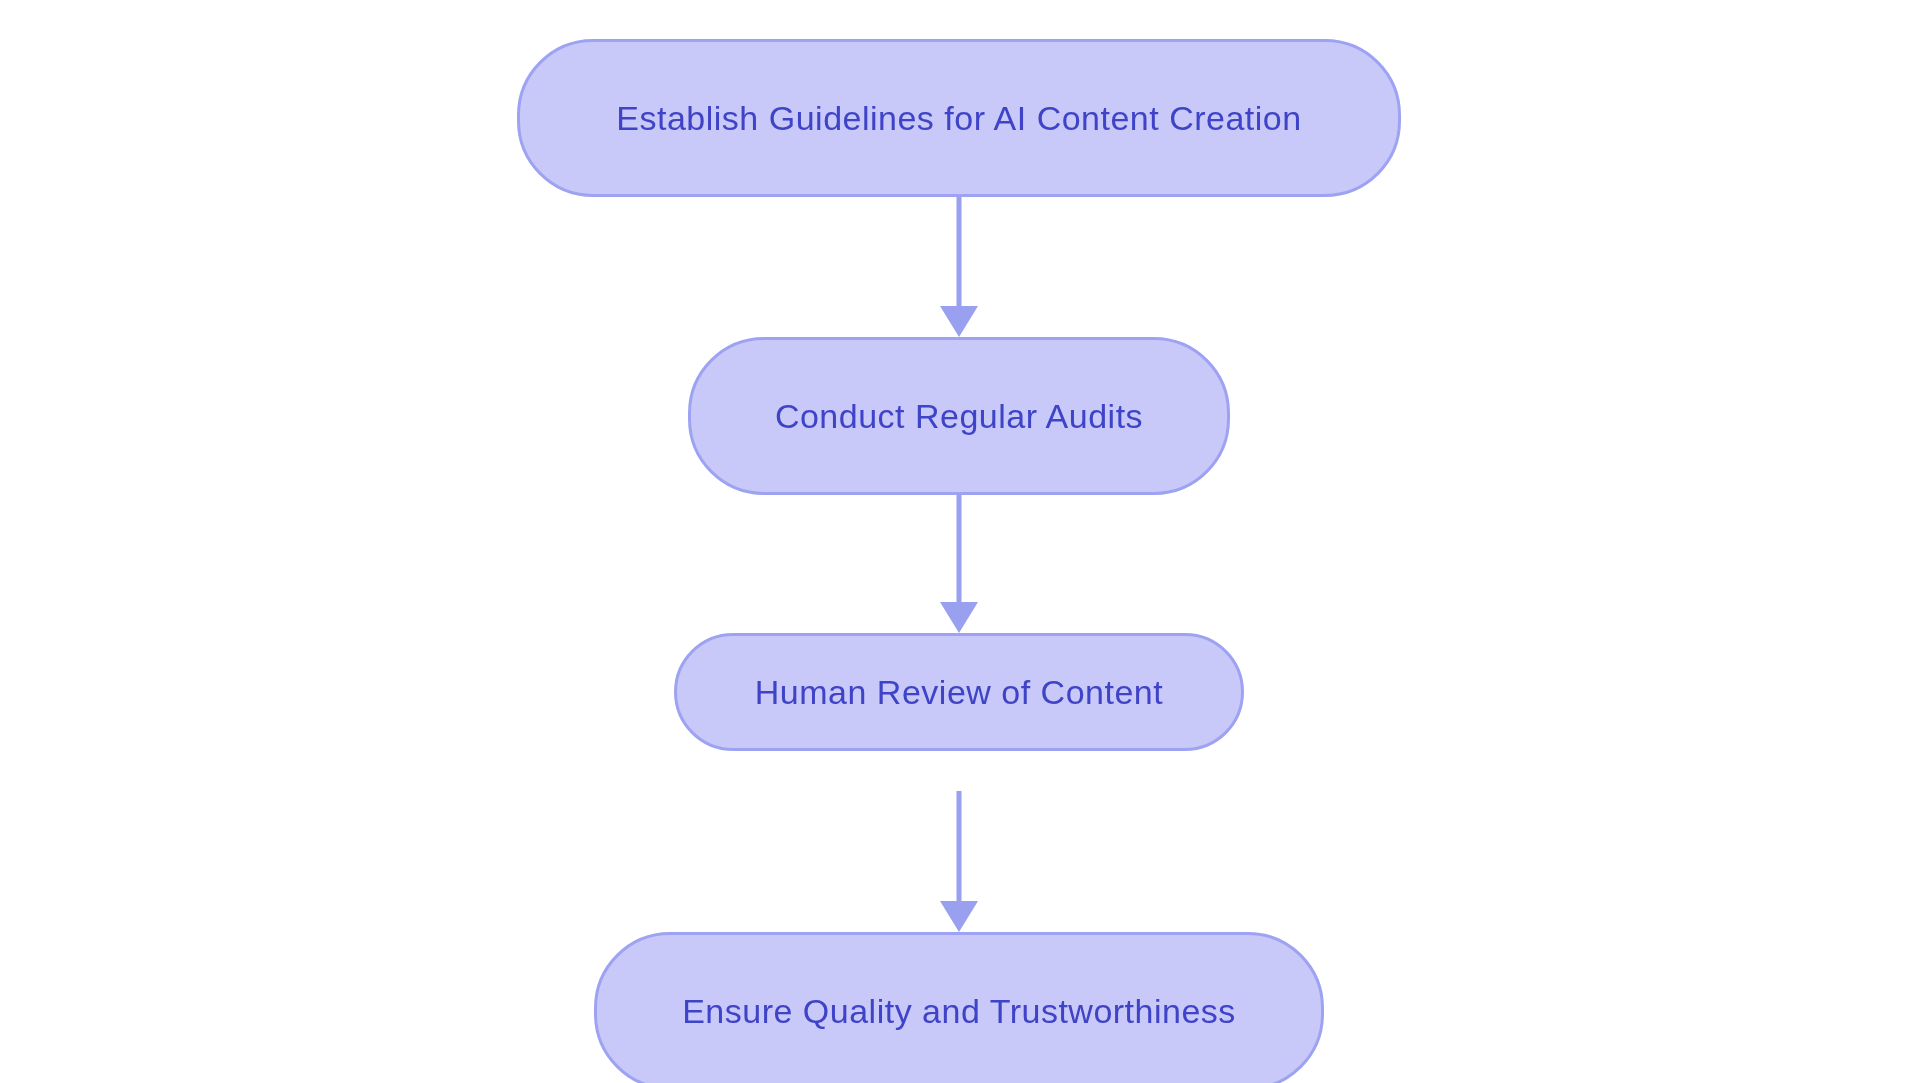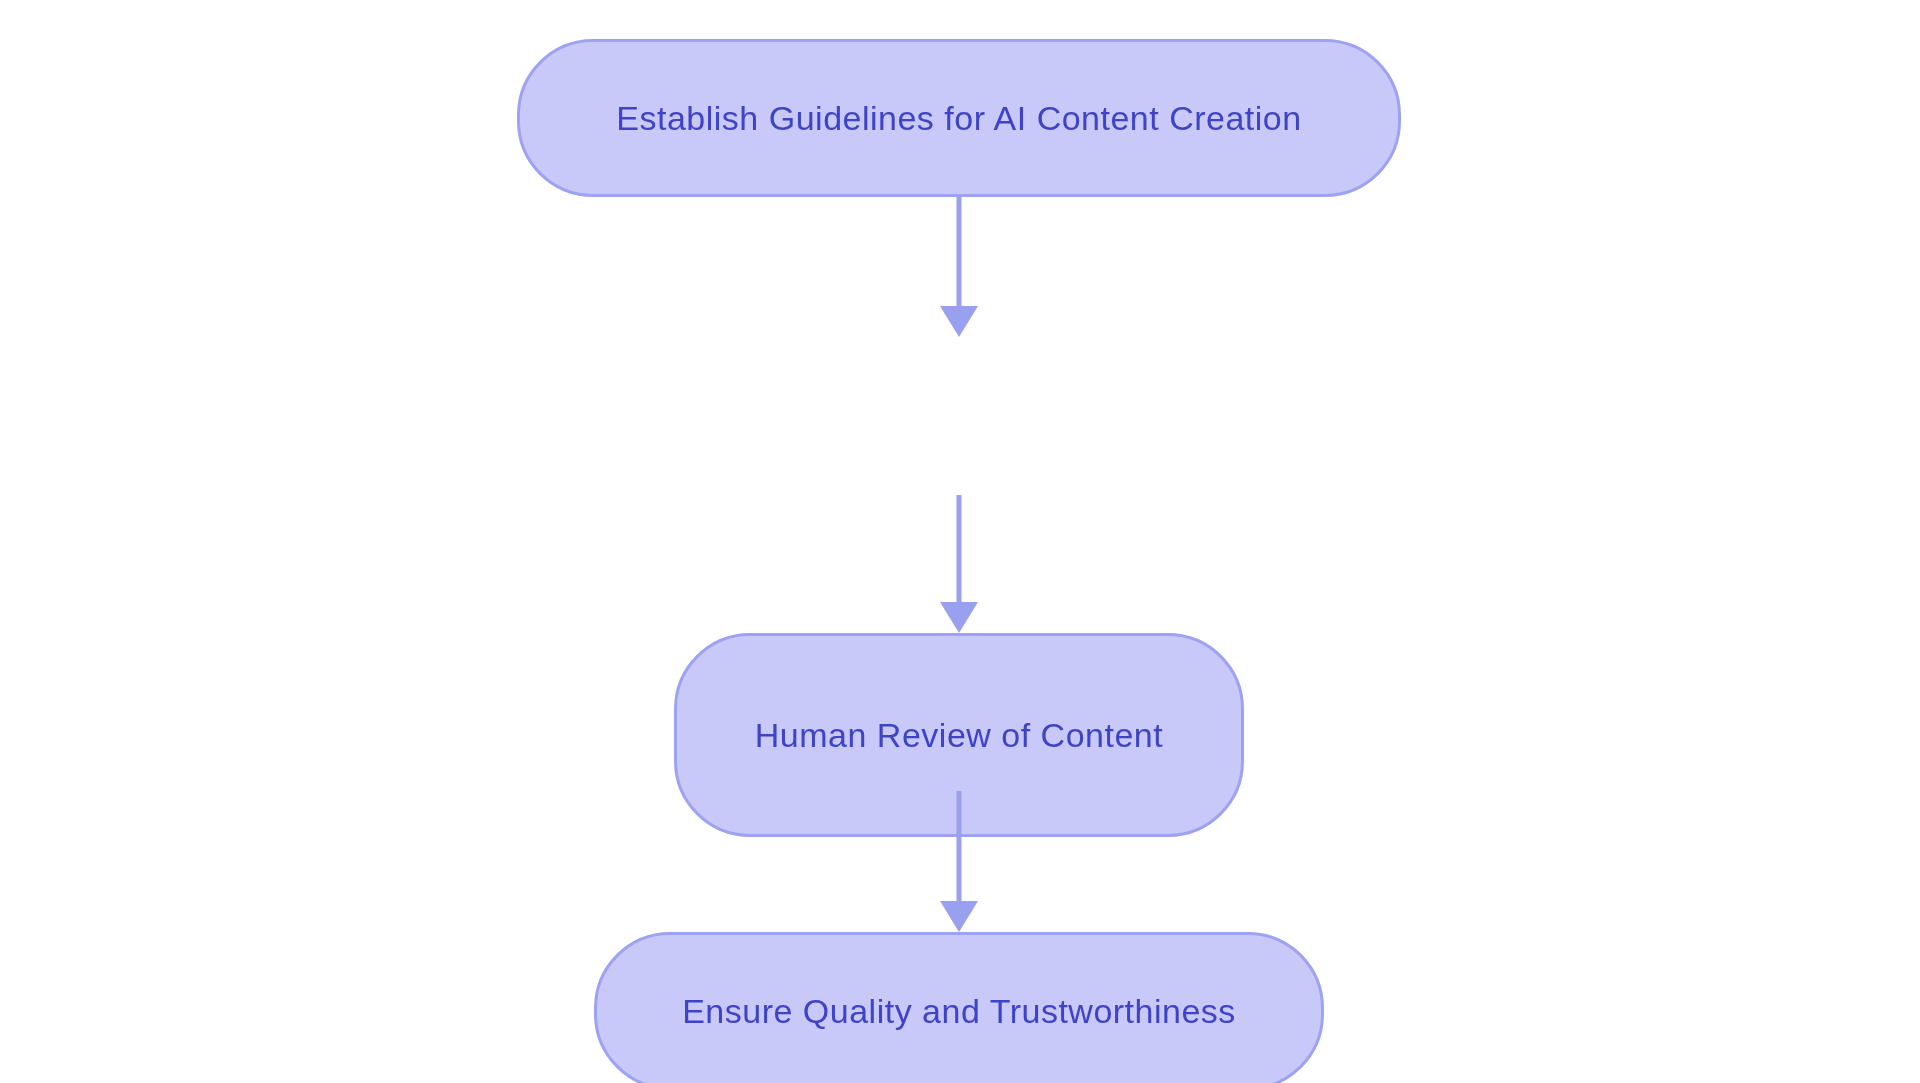--- a/index.html
+++ b/index.html
@@ -27,21 +27,21 @@
     border: 3px solid var(--node-border, #9da3f2);
     border-radius: 76px;
     color: var(--node-text, #3e43c7);
     font-size: 34px;
     font-weight: 400;
     letter-spacing: 0.5px;
     line-height: 1.2;
   }
   .node-1 { left: 517px; top:  19px; width: 884px; height: 158px; }
   .node-2 { left: 688px; top: 317px; width: 542px; height: 158px; }
-  .node-3 { left: 674px; top: 613px; width: 570px; height: 204px; }
+  .node-3 { left: 674px; top: 613px; width: 570px; height: 118px; }
   .node-4 { left: 594px; top: 912px; width: 730px; height: 158px; }
 
   .arrow {
     position: absolute;
     left: 939px;           
     width: 40px;
   }
   .arrow-1 { top: 177px; height: 140px; }
   .arrow-2 { top: 475px; height: 138px; }
   .arrow-3 { top: 771px; height: 141px; }
@@ -74,20 +74,23 @@
 
   <div class="node node-1">
     <span>Establish Guidelines for AI Content Creation</span>
   </div>
 
   <div class="arrow arrow-1">
     <div class="arrow-line"></div>
     <div class="arrow-head"></div>
   </div>
 
+  <div class="node node-2">
+    <span>Conduct Regular Audits</span>
+  </div>
 
   <div class="arrow arrow-2">
     <div class="arrow-line"></div>
     <div class="arrow-head"></div>
   </div>
 
   <div class="node node-3">
     <span>Human Review of Content</span>
   </div>
 

